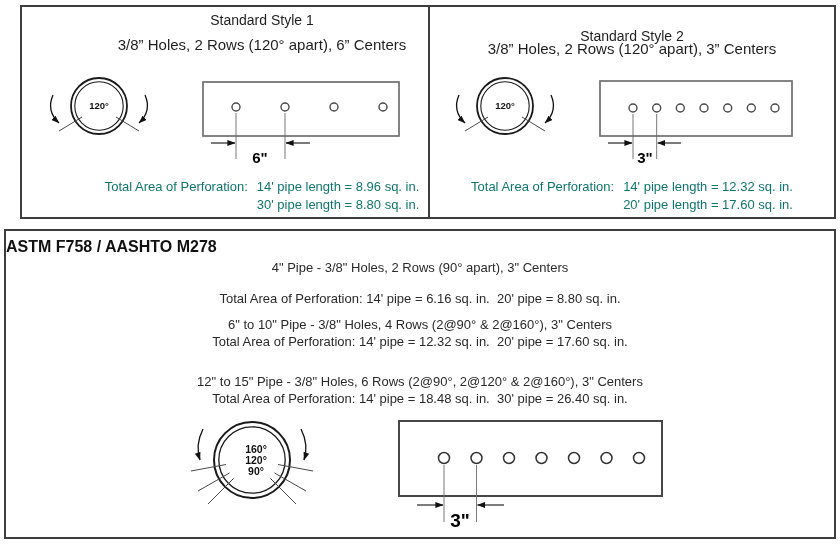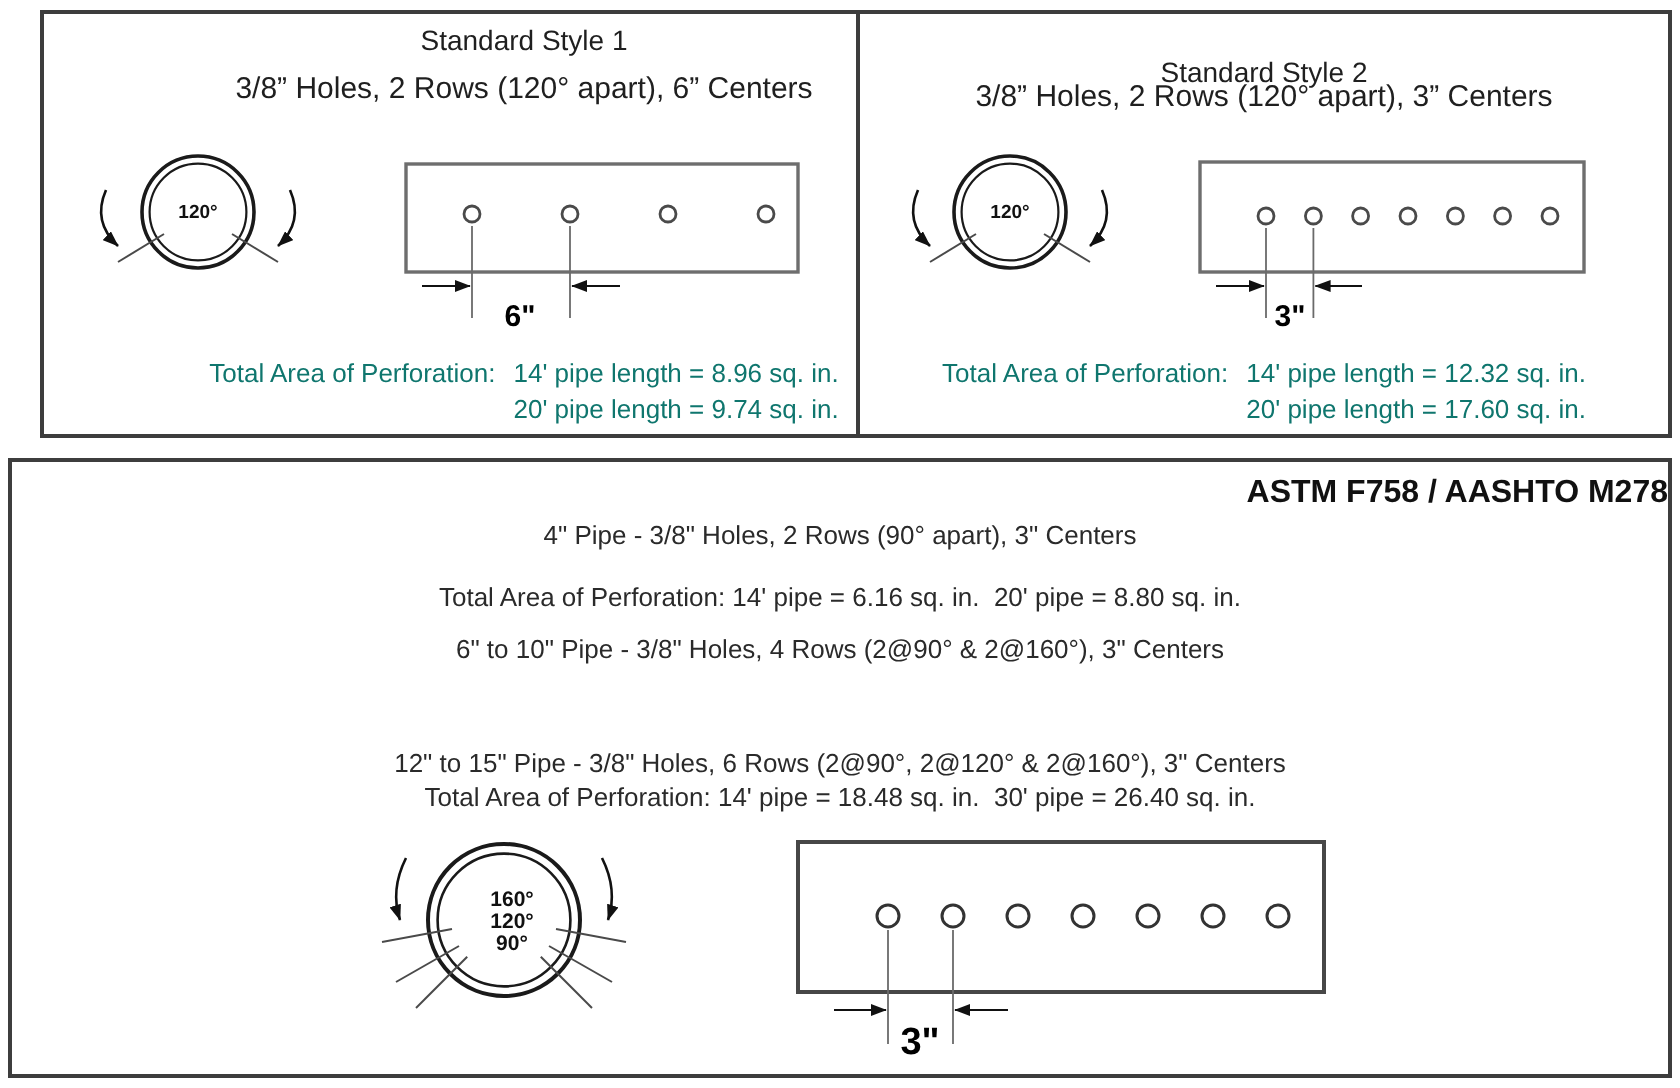--- a/index.html
+++ b/index.html
@@ -6,21 +6,21 @@
   .canvas{
     position:relative;width:840px;height:544px;background:#fff;
     font-family:"Liberation Sans","DejaVu Sans",sans-serif;color:#262626;
     overflow:hidden;
   }
   .box{position:absolute;background:#fff;border:2px solid #3d3d3d;box-sizing:border-box;}
   .ttl{position:absolute;left:0;width:100%;text-align:center;font-size:14px;line-height:17px;color:#1f1f1f;}
   .sub{position:absolute;left:0;width:100%;text-align:center;font-size:15px;line-height:19px;color:#1f1f1f;}
   .totals{position:absolute;left:0;width:100%;display:flex;justify-content:center;gap:9px;
           font-size:13px;line-height:17.5px;color:#0f766e;}
-  .astm-title{position:absolute;left:0;width:100%;text-align:right;font-size:16px;font-weight:bold;color:#111;}
+  .astm-title{position:absolute;left:0;width:100%;text-align:left;font-size:16px;font-weight:bold;color:#111;}
   .astm-line{position:absolute;left:0;width:100%;text-align:center;font-size:13px;line-height:16px;
              color:#2a2a2a;white-space:pre;}
   svg{position:absolute;overflow:visible;}
   .pipe-outer{fill:none;stroke:#1a1a1a;stroke-width:1.8;}
   .pipe-inner{fill:none;stroke:#1a1a1a;stroke-width:1.1;}
   .pipe-outer.big{stroke-width:2;}
   .pipe-inner.big{stroke-width:1.3;}
   .tick{stroke:#4a4a4a;stroke-width:1;}
   .arc-arrow{fill:none;stroke:#111;stroke-width:1.3;}
   .plate{fill:none;stroke:#6e6e6e;stroke-width:1.7;}
@@ -75,21 +75,21 @@
       <line class="ext" x1="89" y1="37" x2="89" y2="83"></line>
       <line class="dim" x1="15" y1="67" x2="39" y2="67" marker-end="url(#ah)"></line>
       <line class="dim" x1="114" y1="67" x2="90" y2="67" marker-end="url(#ah)"></line>
       <text class="dim-label md" x="64" y="87" text-anchor="middle">6"</text>
     </svg>
 
     <div class="totals" style="top:171px;">
       <span>Total Area of Perforation:</span>
       <span>
         <div>14' pipe length = 8.96 sq. in.</div>
-        <div>20' pipe length = 9.74 sq. in.</div>
+        <div>30' pipe length = 8.80 sq. in.</div>
       </span>
     </div>
   </section>
 
   <section class="box" style="left:428px;top:5px;width:408px;height:214px;">
     <div class="ttl" style="top:5px;margin-top:16px;">Standard Style 2</div>
     <div class="sub" style="top:32px;">3/8” Holes, 2 Rows (120° apart), 3” Centers</div>
 
     <svg style="left:15px;top:55px;" width="120" height="92" viewBox="0 0 120 92">
       <circle class="pipe-outer" cx="60" cy="44" r="28"></circle>
@@ -127,20 +127,21 @@
       </span>
     </div>
   </section>
 
   <section class="box" style="left:4px;top:229px;width:832px;height:310px;">
     <div class="astm-title" style="top:7px;">ASTM F758 / AASHTO M278</div>
 
     <div class="astm-line" style="top:29px;">4" Pipe - 3/8" Holes, 2 Rows (90° apart), 3" Centers</div>
     <div class="astm-line" style="top:60px;">Total Area of Perforation: 14' pipe = 6.16 sq. in.  20' pipe = 8.80 sq. in.</div>
     <div class="astm-line" style="top:86px;">6" to 10" Pipe - 3/8" Holes, 4 Rows (2@90° &amp; 2@160°), 3" Centers</div>
+    <div class="astm-line" style="top:103px;">Total Area of Perforation: 14' pipe = 12.32 sq. in.  20' pipe = 17.60 sq. in.</div>
     <div class="astm-line" style="top:143px;">12" to 15" Pipe - 3/8" Holes, 6 Rows (2@90°, 2@120° &amp; 2@160°), 3" Centers</div>
     <div class="astm-line" style="top:160px;">Total Area of Perforation: 14' pipe = 18.48 sq. in.  30' pipe = 26.40 sq. in.</div>
 
     <svg style="left:151px;top:172px;" width="190" height="133" viewBox="0 0 190 133">
       <circle class="pipe-outer big" cx="95" cy="57" r="38"></circle>
       <circle class="pipe-inner big" cx="95" cy="57" r="33.2"></circle>
       <g>
         <line class="tick" x1="69" y1="61.5" x2="34" y2="68"></line>
         <line class="tick" x1="121" y1="61.5" x2="156" y2="68"></line>
         <line class="tick" x1="72.5" y1="70" x2="41" y2="88"></line>

